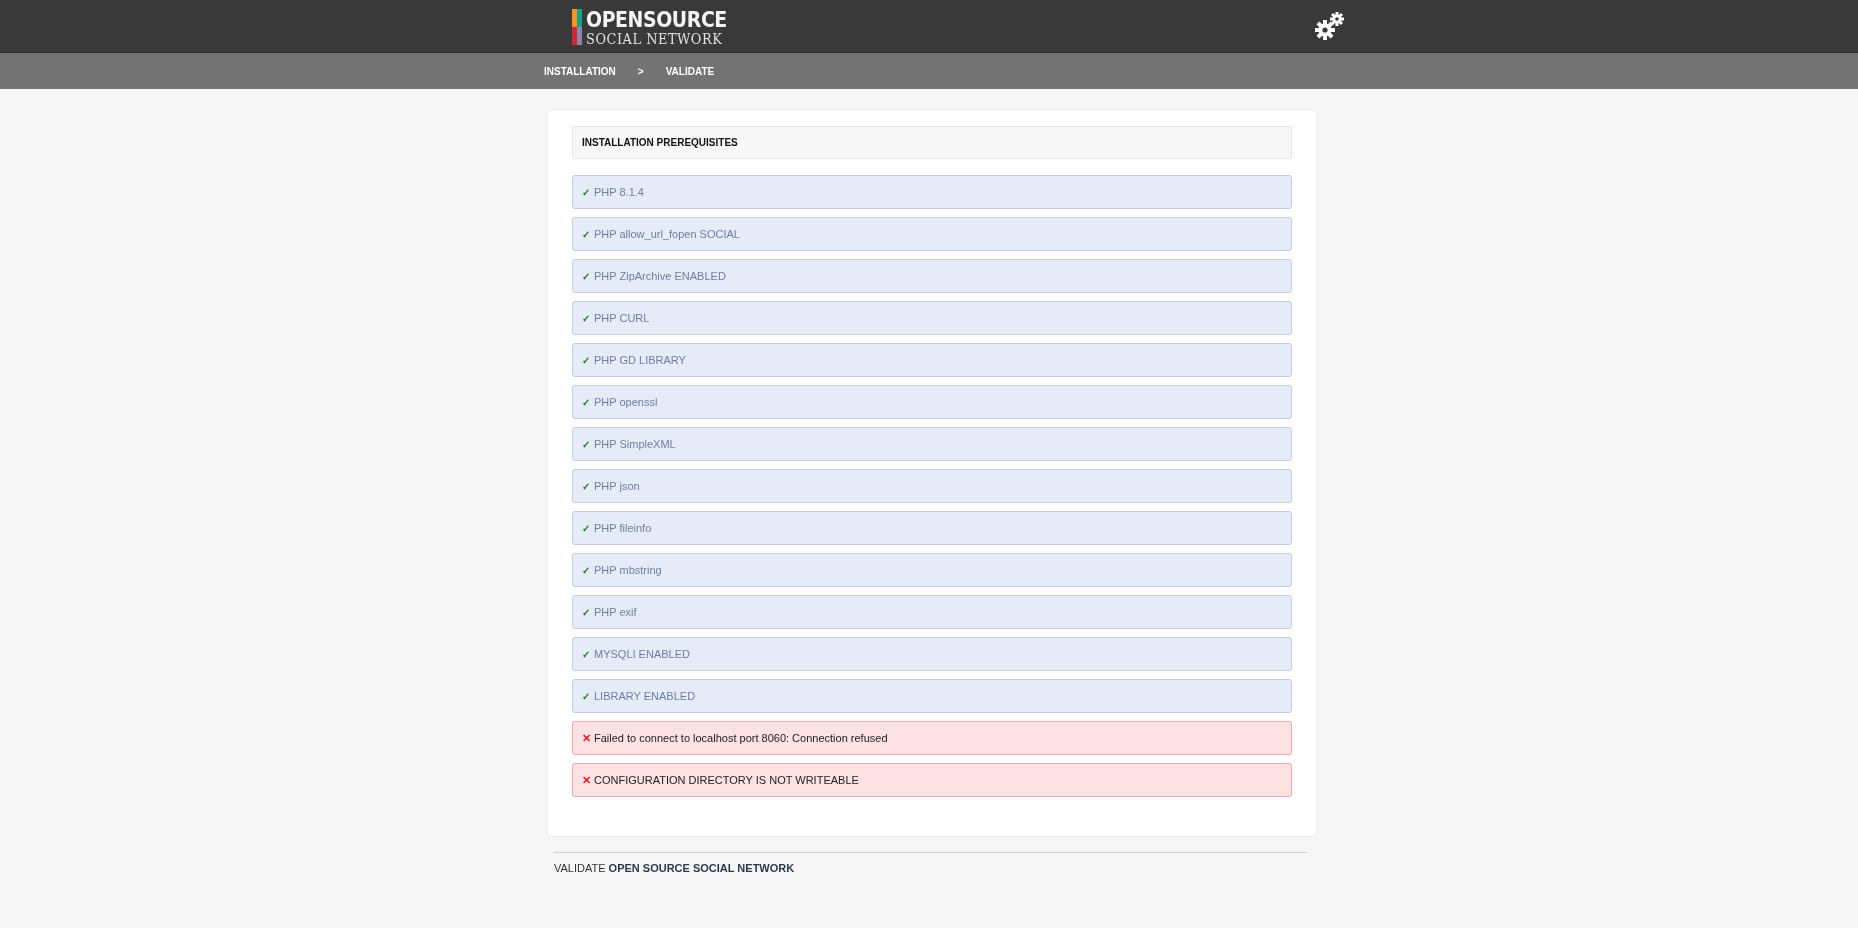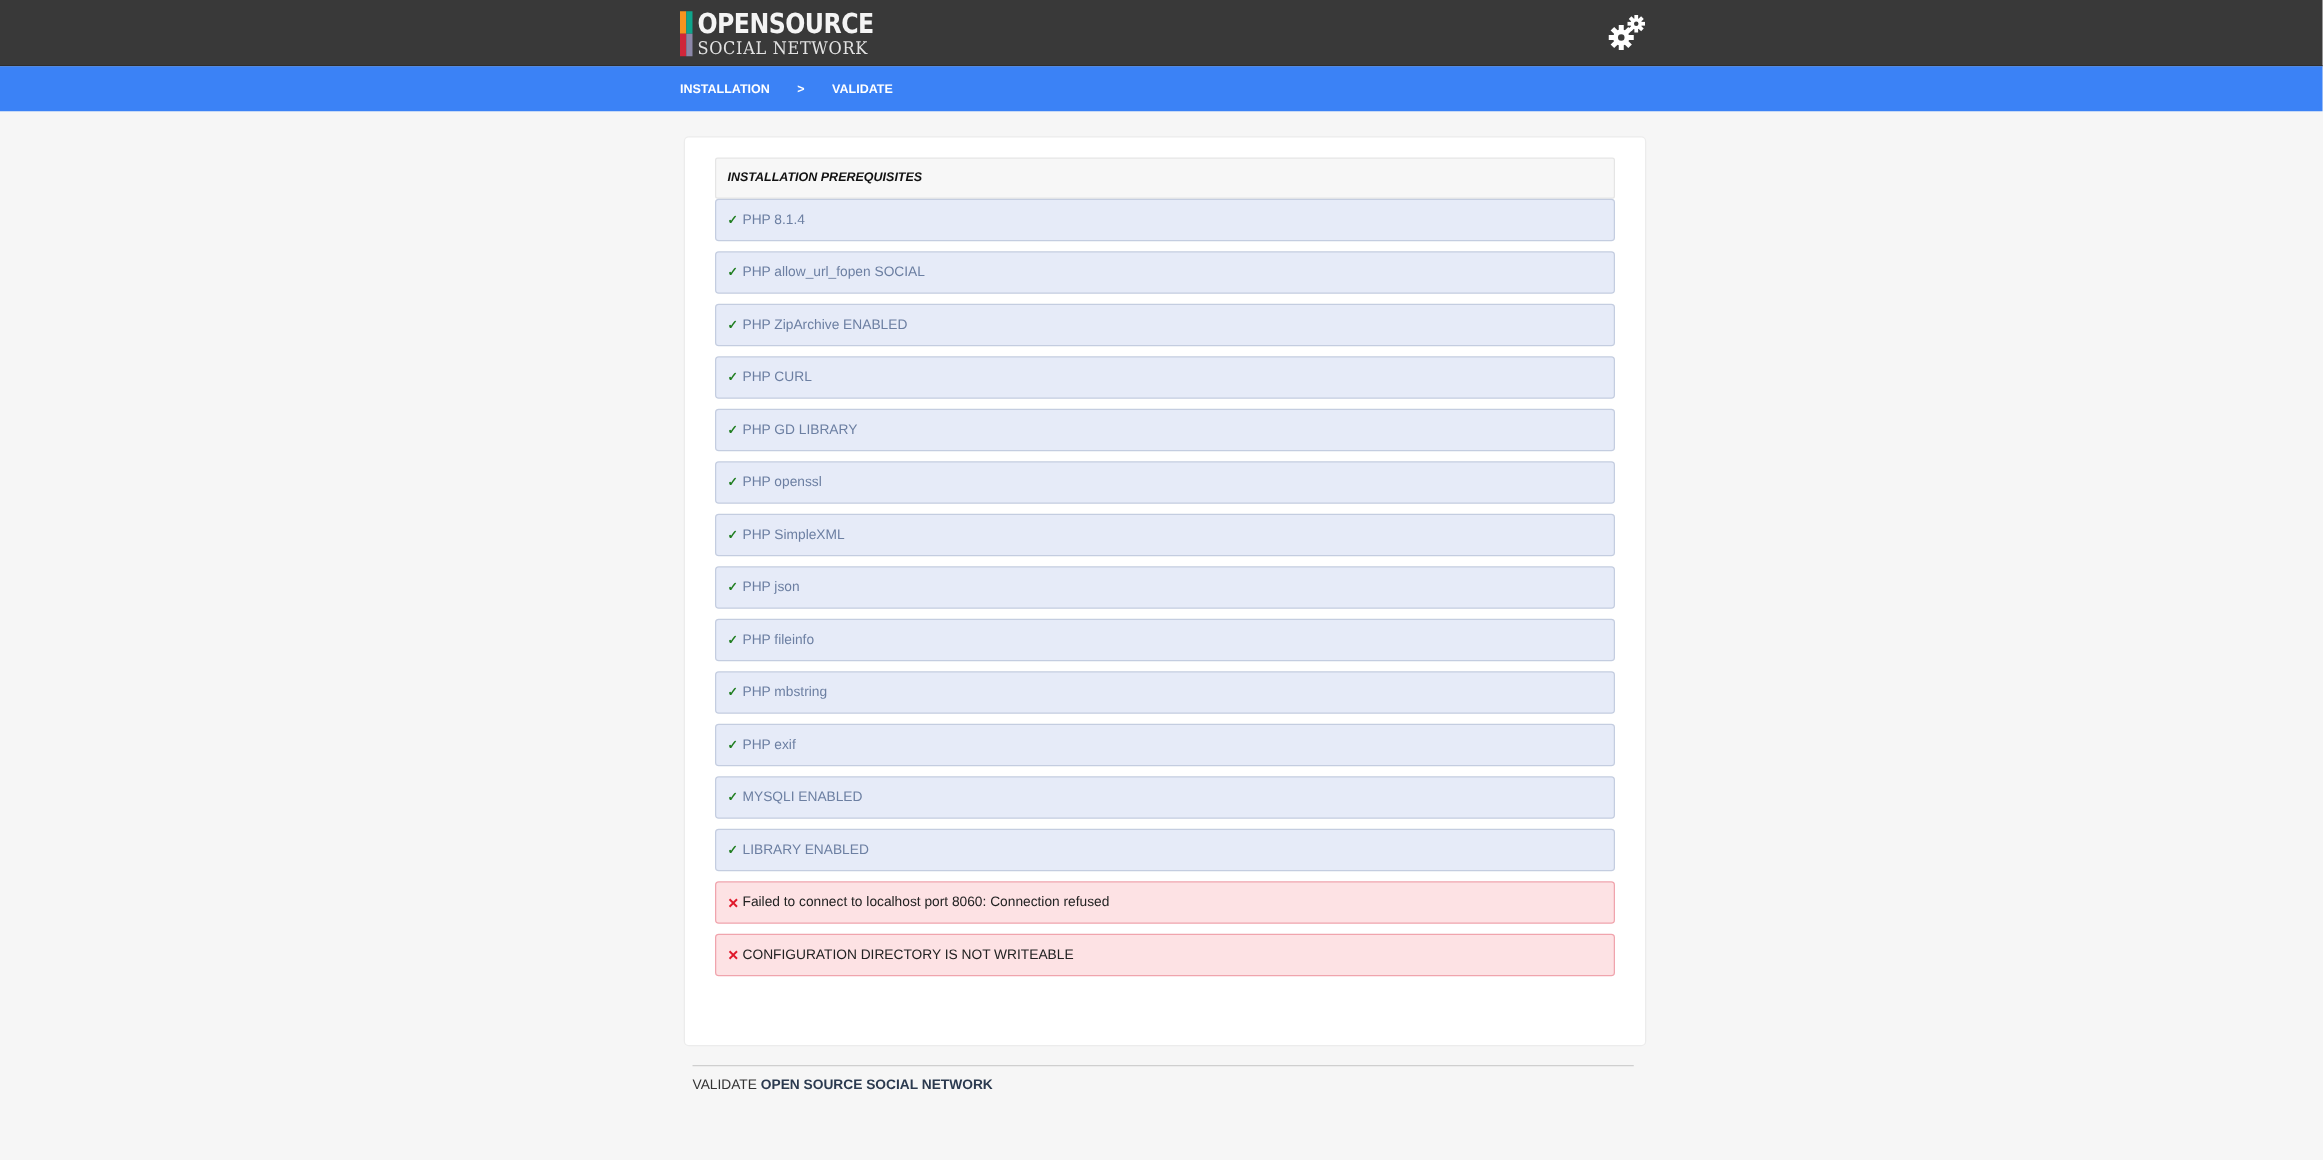--- a/index.html
+++ b/index.html
@@ -10,21 +10,21 @@
       font-family: "Liberation Sans", sans-serif;
       overflow: hidden;
     }
     .topbar {
       position: absolute; left: 0; top: 0;
       width: 1858px; height: 53px;
       background: #393939;
       border-bottom: 1px solid #2e2e2e;
     }
     .topbar-inner {
-      position: absolute; left: 544px; top: 0;
+      position: absolute; left: 572px; top: 0;
       width: 775px; height: 53px;
     }
     .logo {
       position: absolute; left: 0; top: 9px;
       display: flex; align-items: flex-start;
     }
     .logo-blocks {
       width: 10px; height: 36px;
       display: grid;
       grid-template-columns: 5px 5px;
@@ -55,21 +55,21 @@
       transform-origin: left center;
     }
     .gear-button {
       position: absolute; right: 0; top: 10px;
       width: 34px; height: 34px;
       cursor: pointer;
     }
     .crumbbar {
       position: absolute; left: 0; top: 53px;
       width: 1858px; height: 36px;
-      background: #3b82f6;
+      background: #737373;
     }
     .crumbs {
       position: absolute; left: 544px; top: 0;
       height: 36px;
       display: flex; align-items: center;
       font-size: 10px; font-weight: bold;
       color: #ffffff;
     }
     .crumb { color: #fff; text-decoration: none; }
     .crumb-sep { margin: 0 22px 0 22px; }
@@ -85,22 +85,21 @@
       width: 720px;
     }
     .list-header {
       height: 33px;
       background: #f7f7f7;
       border: 1px solid #e5e5e5;
       border-radius: 2px;
       padding-left: 9px;
       display: flex; align-items: center;
       font-size: 10px; font-weight: bold; color: #111;
-      margin-bottom: 0;
-      font-style: italic;
+      margin-bottom: 16px;
     }
     .item {
       height: 34px;
       border-radius: 3px;
       padding-left: 9px;
       display: flex; align-items: center;
       font-size: 11px;
       margin-bottom: 8px;
     }
     .item.ok {

